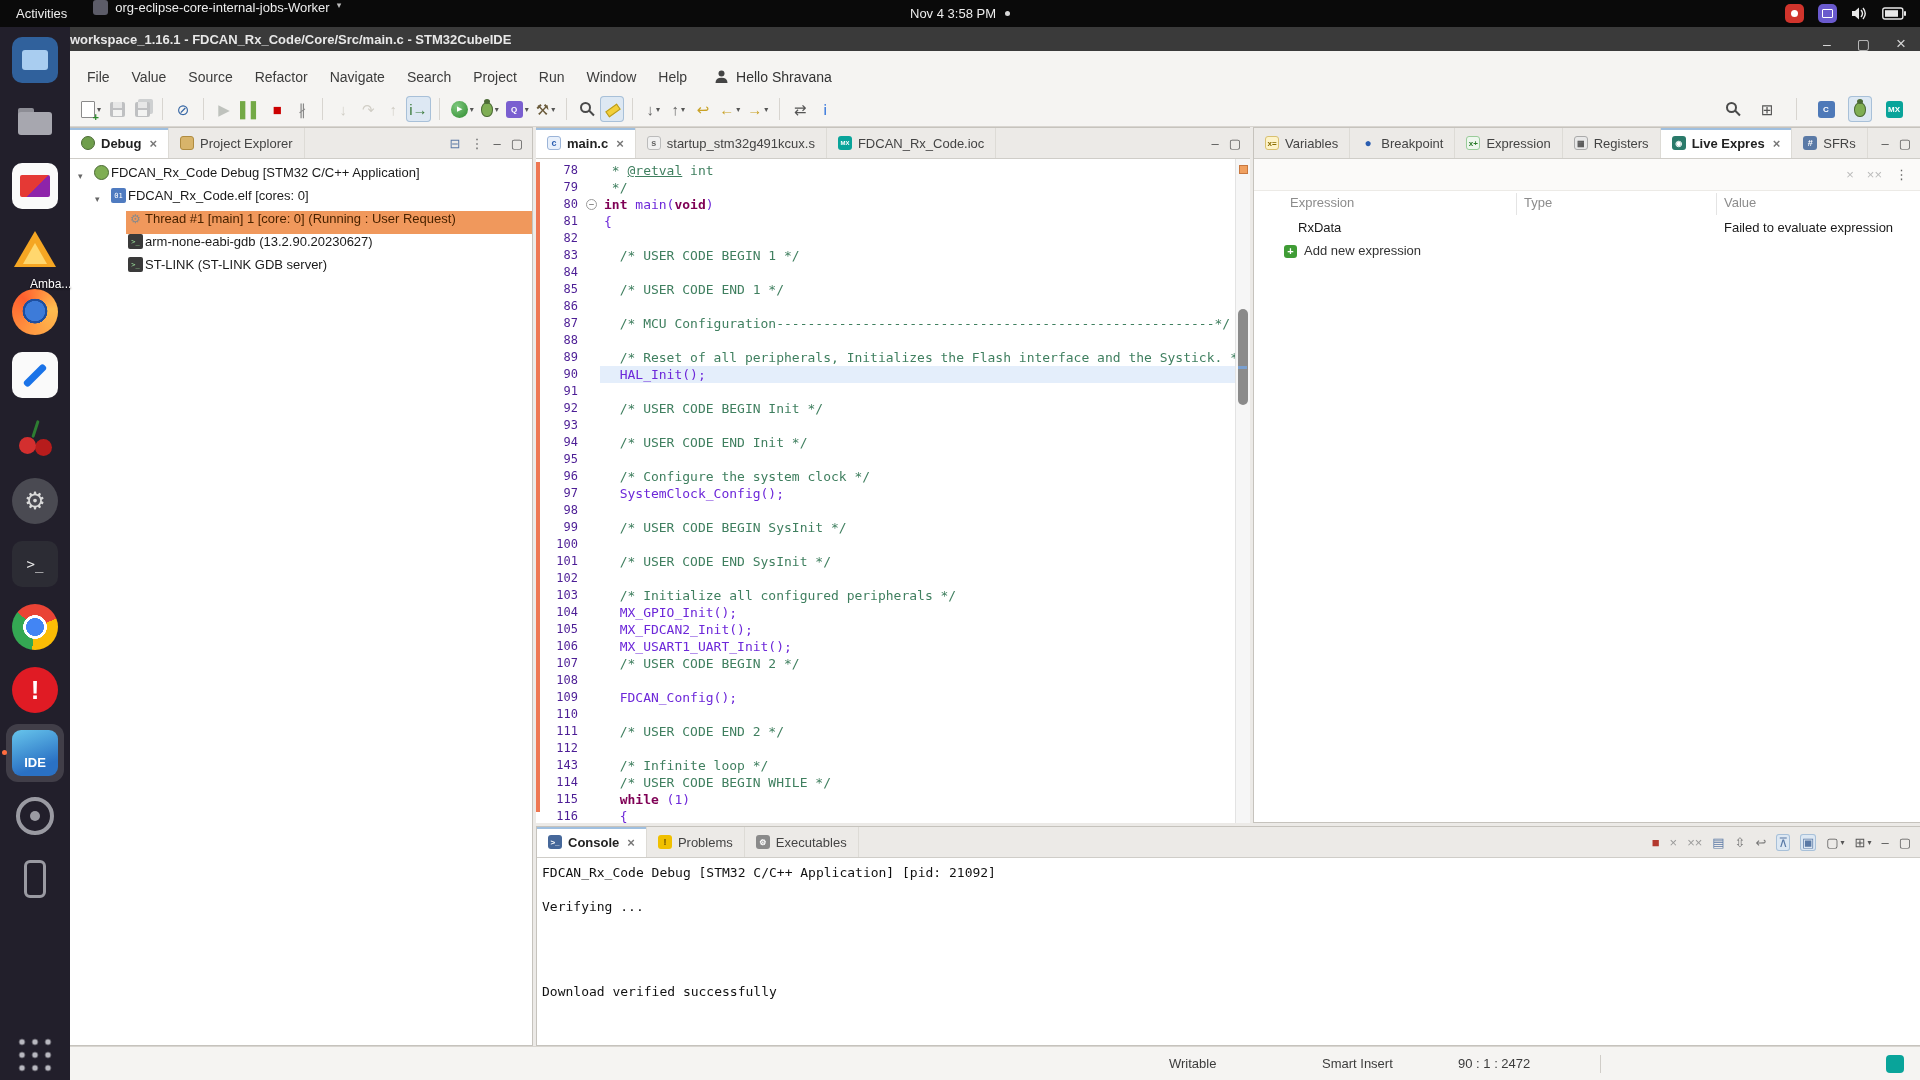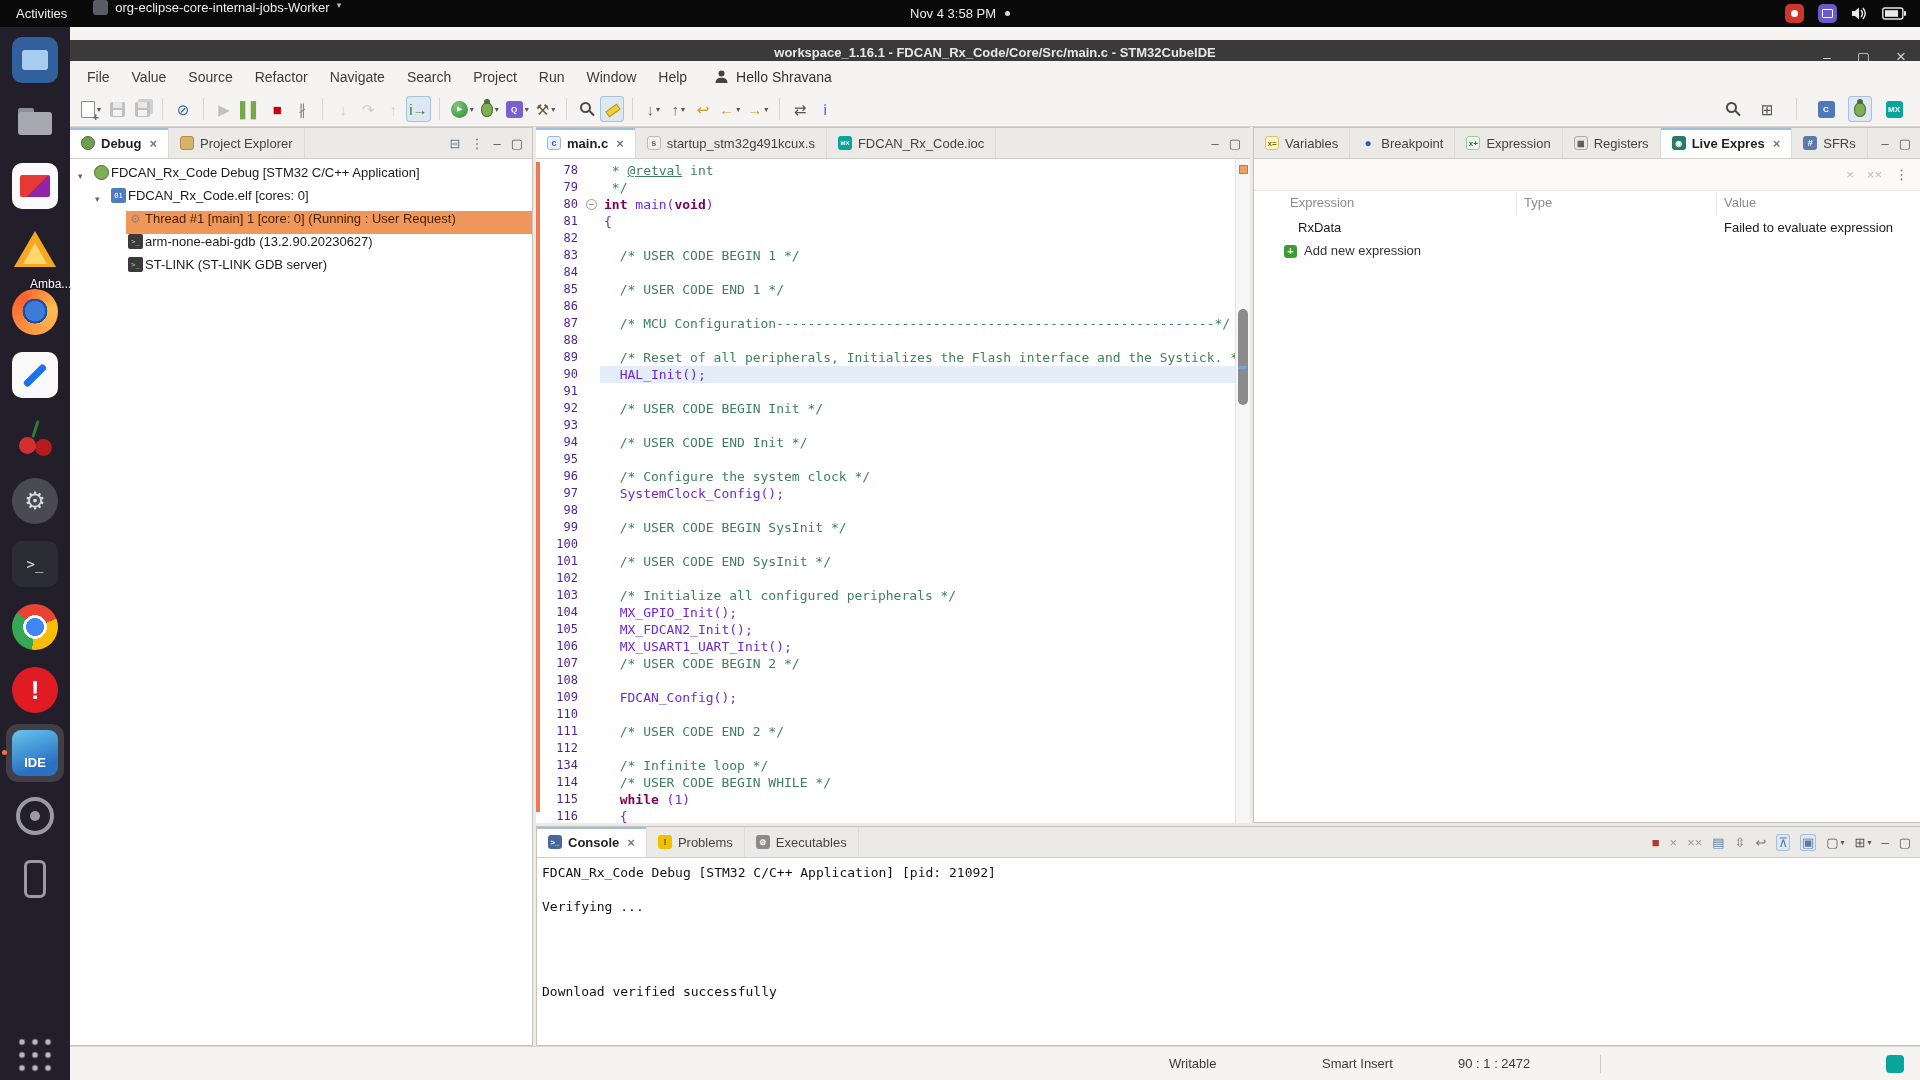--- a/index.html
+++ b/index.html
@@ -48,21 +48,21 @@
 .dkk-alert{width:46px;height:46px;background:#e01b24;border-radius:50%;color:#fff;font-size:26px;font-weight:bold;display:flex;align-items:center;justify-content:center}
 .dkk-ide{width:46px;height:46px;background:linear-gradient(160deg,#67c5ec 0%,#2a71c4 75%);border-radius:9px;color:#fff;font-size:13px;font-weight:bold;display:flex;align-items:flex-end;justify-content:center;padding-bottom:6px}
 .dkk-camera{width:38px;height:38px;border:4px solid #9a9aa2;border-radius:50%;display:flex;align-items:center;justify-content:center}
 .dkk-camera::after{content:"";width:10px;height:10px;border-radius:50%;background:#9a9aa2}
 .dkk-phone{width:22px;height:38px;border:3px solid #9a9aa2;border-radius:6px}
 .dock-bottom{position:absolute;bottom:6px;left:0;width:70px;display:flex;justify-content:center}
 .dkk-grid{width:38px;height:38px;background-image:radial-gradient(circle,#b9b9c0 2.6px,rgba(0,0,0,0) 3.2px);background-size:13px 13px;background-position:center}
 
 
 #window{position:absolute;left:70px;top:27px;width:1850px;height:1053px;background:var(--chrome-bg,#f5f4f2)}
-#titlebar{position:absolute;left:0;top:13px;width:100%;height:24px;background:var(--titlebar-bg,#3a3a3a);display:flex;align-items:center;justify-content:center}
+#titlebar{position:absolute;left:0;top:0;width:100%;height:24px;background:var(--titlebar-bg,#3a3a3a);display:flex;align-items:center;justify-content:flex-start}
 #window-title{color:#e8e8e8;font-weight:bold;font-size:13px}
 #win-controls{position:absolute;right:14px;top:0;height:34px;display:flex;align-items:center;gap:26px;color:#d5d5d5;font-size:14px}
 #win-controls span{cursor:default}
 
 #menubar{position:absolute;left:0;top:34px;width:100%;height:31px;display:flex;align-items:center;font-size:14px;color:#3c3c3c;background:var(--chrome-bg,#f5f4f2)}
 #menu-items{display:flex;padding-left:6px}
 .menu-item{padding:5px 11px;border-radius:4px}
 .user-chip{display:flex;align-items:center;gap:7px;margin-left:16px;font-size:14px;color:#333}
 
 #toolbar{position:absolute;left:0;top:65px;width:100%;height:35px;background:var(--chrome-bg,#f5f4f2);border-bottom:1px solid #d8d5d0;display:flex;align-items:center}
@@ -517,21 +517,21 @@
           <div class="crow"><span class="ln">103</span><span class="fold"></span><div class="codewrap"><span class="code"><span class="t-cmt">  /* Initialize all configured peripherals */</span></span></div></div>
           <div class="crow"><span class="ln">104</span><span class="fold"></span><div class="codewrap"><span class="code"><span class="t-pl">  MX_GPIO_Init();</span></span></div></div>
           <div class="crow"><span class="ln">105</span><span class="fold"></span><div class="codewrap"><span class="code"><span class="t-pl">  MX_FDCAN2_Init();</span></span></div></div>
           <div class="crow"><span class="ln">106</span><span class="fold"></span><div class="codewrap"><span class="code"><span class="t-pl">  MX_USART1_UART_Init();</span></span></div></div>
           <div class="crow"><span class="ln">107</span><span class="fold"></span><div class="codewrap"><span class="code"><span class="t-cmt">  /* USER CODE BEGIN 2 */</span></span></div></div>
           <div class="crow"><span class="ln">108</span><span class="fold"></span><div class="codewrap"><span class="code"></span></div></div>
           <div class="crow"><span class="ln">109</span><span class="fold"></span><div class="codewrap"><span class="code"><span class="t-pl">  FDCAN_Config();</span></span></div></div>
           <div class="crow"><span class="ln">110</span><span class="fold"></span><div class="codewrap"><span class="code"></span></div></div>
           <div class="crow"><span class="ln">111</span><span class="fold"></span><div class="codewrap"><span class="code"><span class="t-cmt">  /* USER CODE END 2 */</span></span></div></div>
           <div class="crow"><span class="ln">112</span><span class="fold"></span><div class="codewrap"><span class="code"></span></div></div>
-          <div class="crow"><span class="ln">134</span><span class="fold"></span><div class="codewrap"><span class="code"><span class="t-cmt">  /* Infinite loop */</span></span></div></div>
+          <div class="crow"><span class="ln">143</span><span class="fold"></span><div class="codewrap"><span class="code"><span class="t-cmt">  /* Infinite loop */</span></span></div></div>
           <div class="crow"><span class="ln">114</span><span class="fold"></span><div class="codewrap"><span class="code"><span class="t-cmt">  /* USER CODE BEGIN WHILE */</span></span></div></div>
           <div class="crow"><span class="ln">115</span><span class="fold"></span><div class="codewrap"><span class="code"><span class="t-pl">  </span><span class="t-kw">while</span><span class="t-pl"> (1)</span></span></div></div>
           <div class="crow"><span class="ln">116</span><span class="fold"></span><div class="codewrap"><span class="code"><span class="t-pl">  {</span></span></div></div>
         </div>
       <div id="editor-scroll">
         <div class="mark-o"></div>
         <div class="scroll-thumb"></div>
         <div class="mark-b"></div>
       </div>
     </div>

